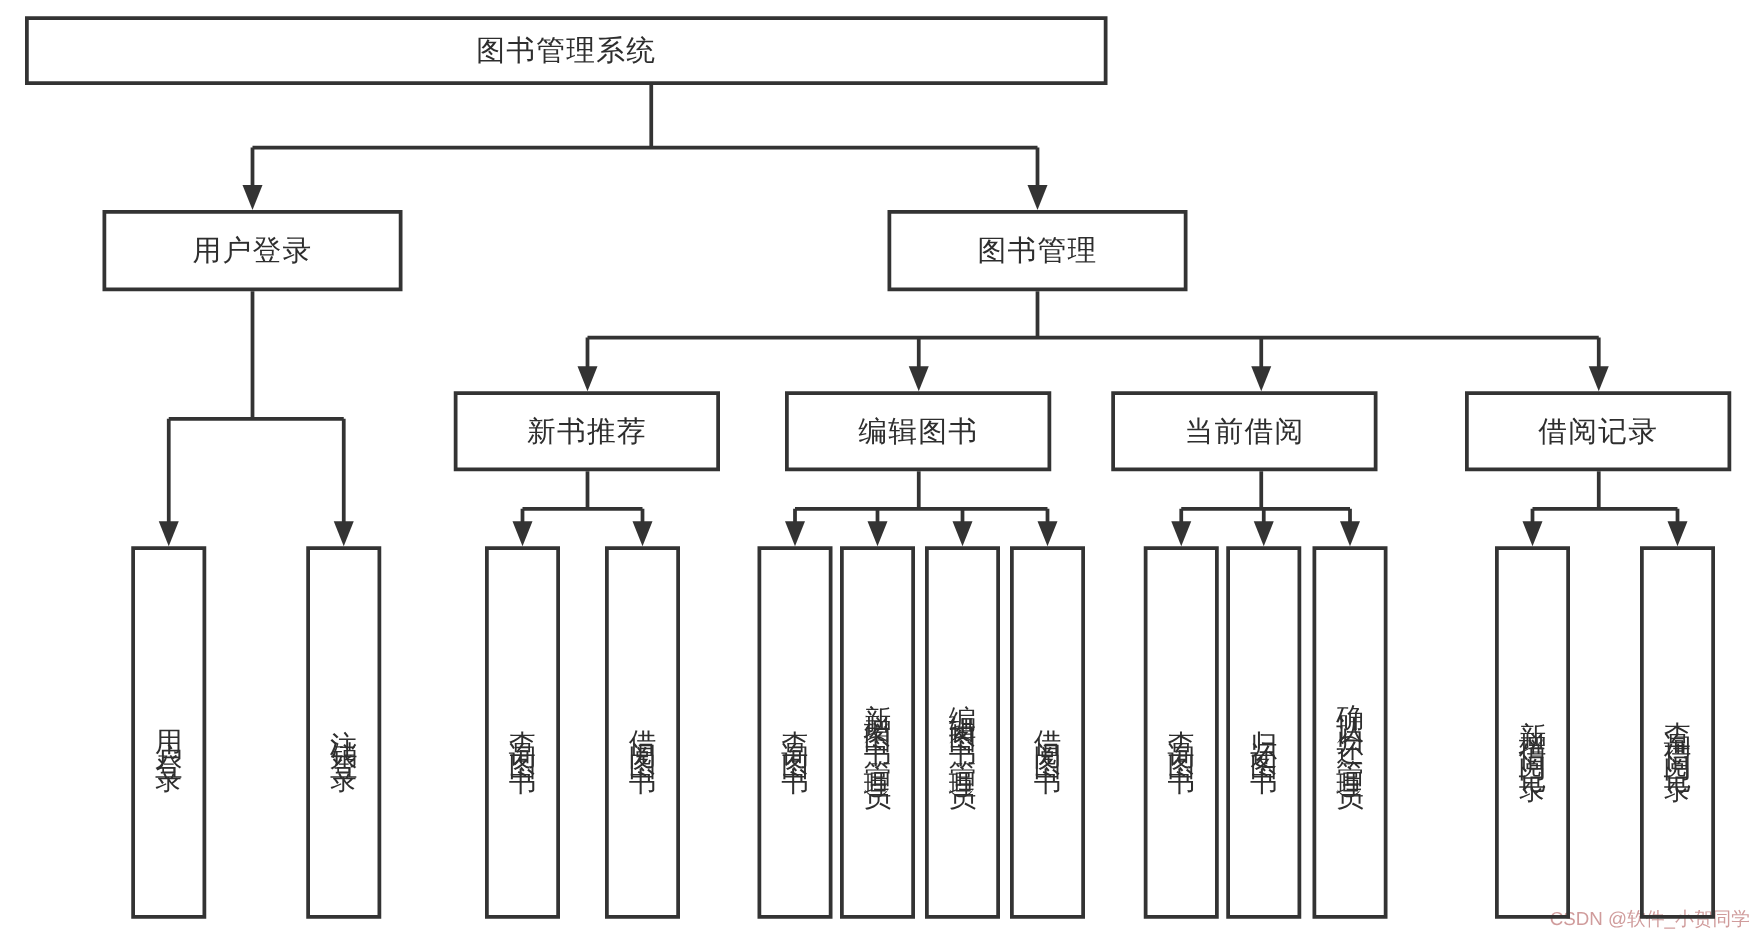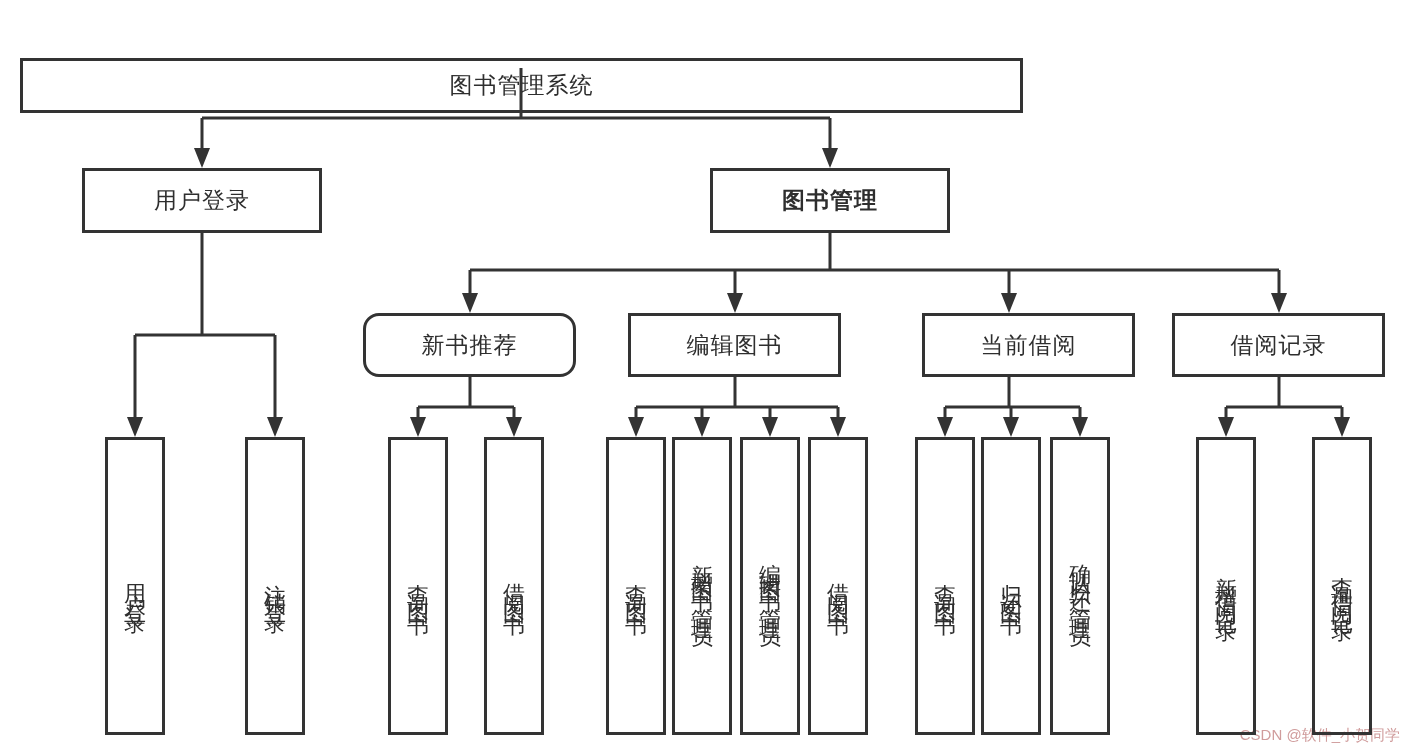--- a/index.html
+++ b/index.html
@@ -51,38 +51,38 @@
     white-space:nowrap;
   }
 </style>
 </head>
 <body>
 
 <div class="stage">
 
   <div class="watermark">CSDN @软件_小贺同学</div>
 
-  <div class="box" style="left:20px; top:13px; width:1003px; height:55px;margin-top:45px;">
+  <div class="box" style="left:20px; top:13px; width:866px; height:55px;">
     <span class="hlabel">图书管理系统</span>
   </div>
 
   <div class="box" style="left:82px; top:168px; width:240px; height:65px;">
     <span class="hlabel">用户登录</span>
   </div>
-  <div class="box" style="left:710px; top:168px; width:240px; height:65px;font-weight:bold;">
+  <div class="box" style="left:710px; top:168px; width:240px; height:65px;">
     <span class="hlabel">图书管理</span>
   </div>
 
-  <div class="box" style="left:363px; top:313px; width:213px; height:64px;border-radius:16px;">
+  <div class="box" style="left:363px; top:313px; width:213px; height:64px;">
     <span class="hlabel">新书推荐</span>
   </div>
   <div class="box" style="left:628px; top:313px; width:213px; height:64px;">
     <span class="hlabel">编辑图书</span>
   </div>
-  <div class="box" style="left:922px; top:313px; width:213px; height:64px;">
+  <div class="box" style="left:889px; top:313px; width:213px; height:64px;">
     <span class="hlabel">当前借阅</span>
   </div>
   <div class="box" style="left:1172px; top:313px; width:213px; height:64px;">
     <span class="hlabel">借阅记录</span>
   </div>
 
   <div class="box" style="left:105px; top:437px; width:60px; height:298px;">
     <span class="vlabel">用户登录</span>
   </div>
   <div class="box" style="left:245px; top:437px; width:60px; height:298px;">

